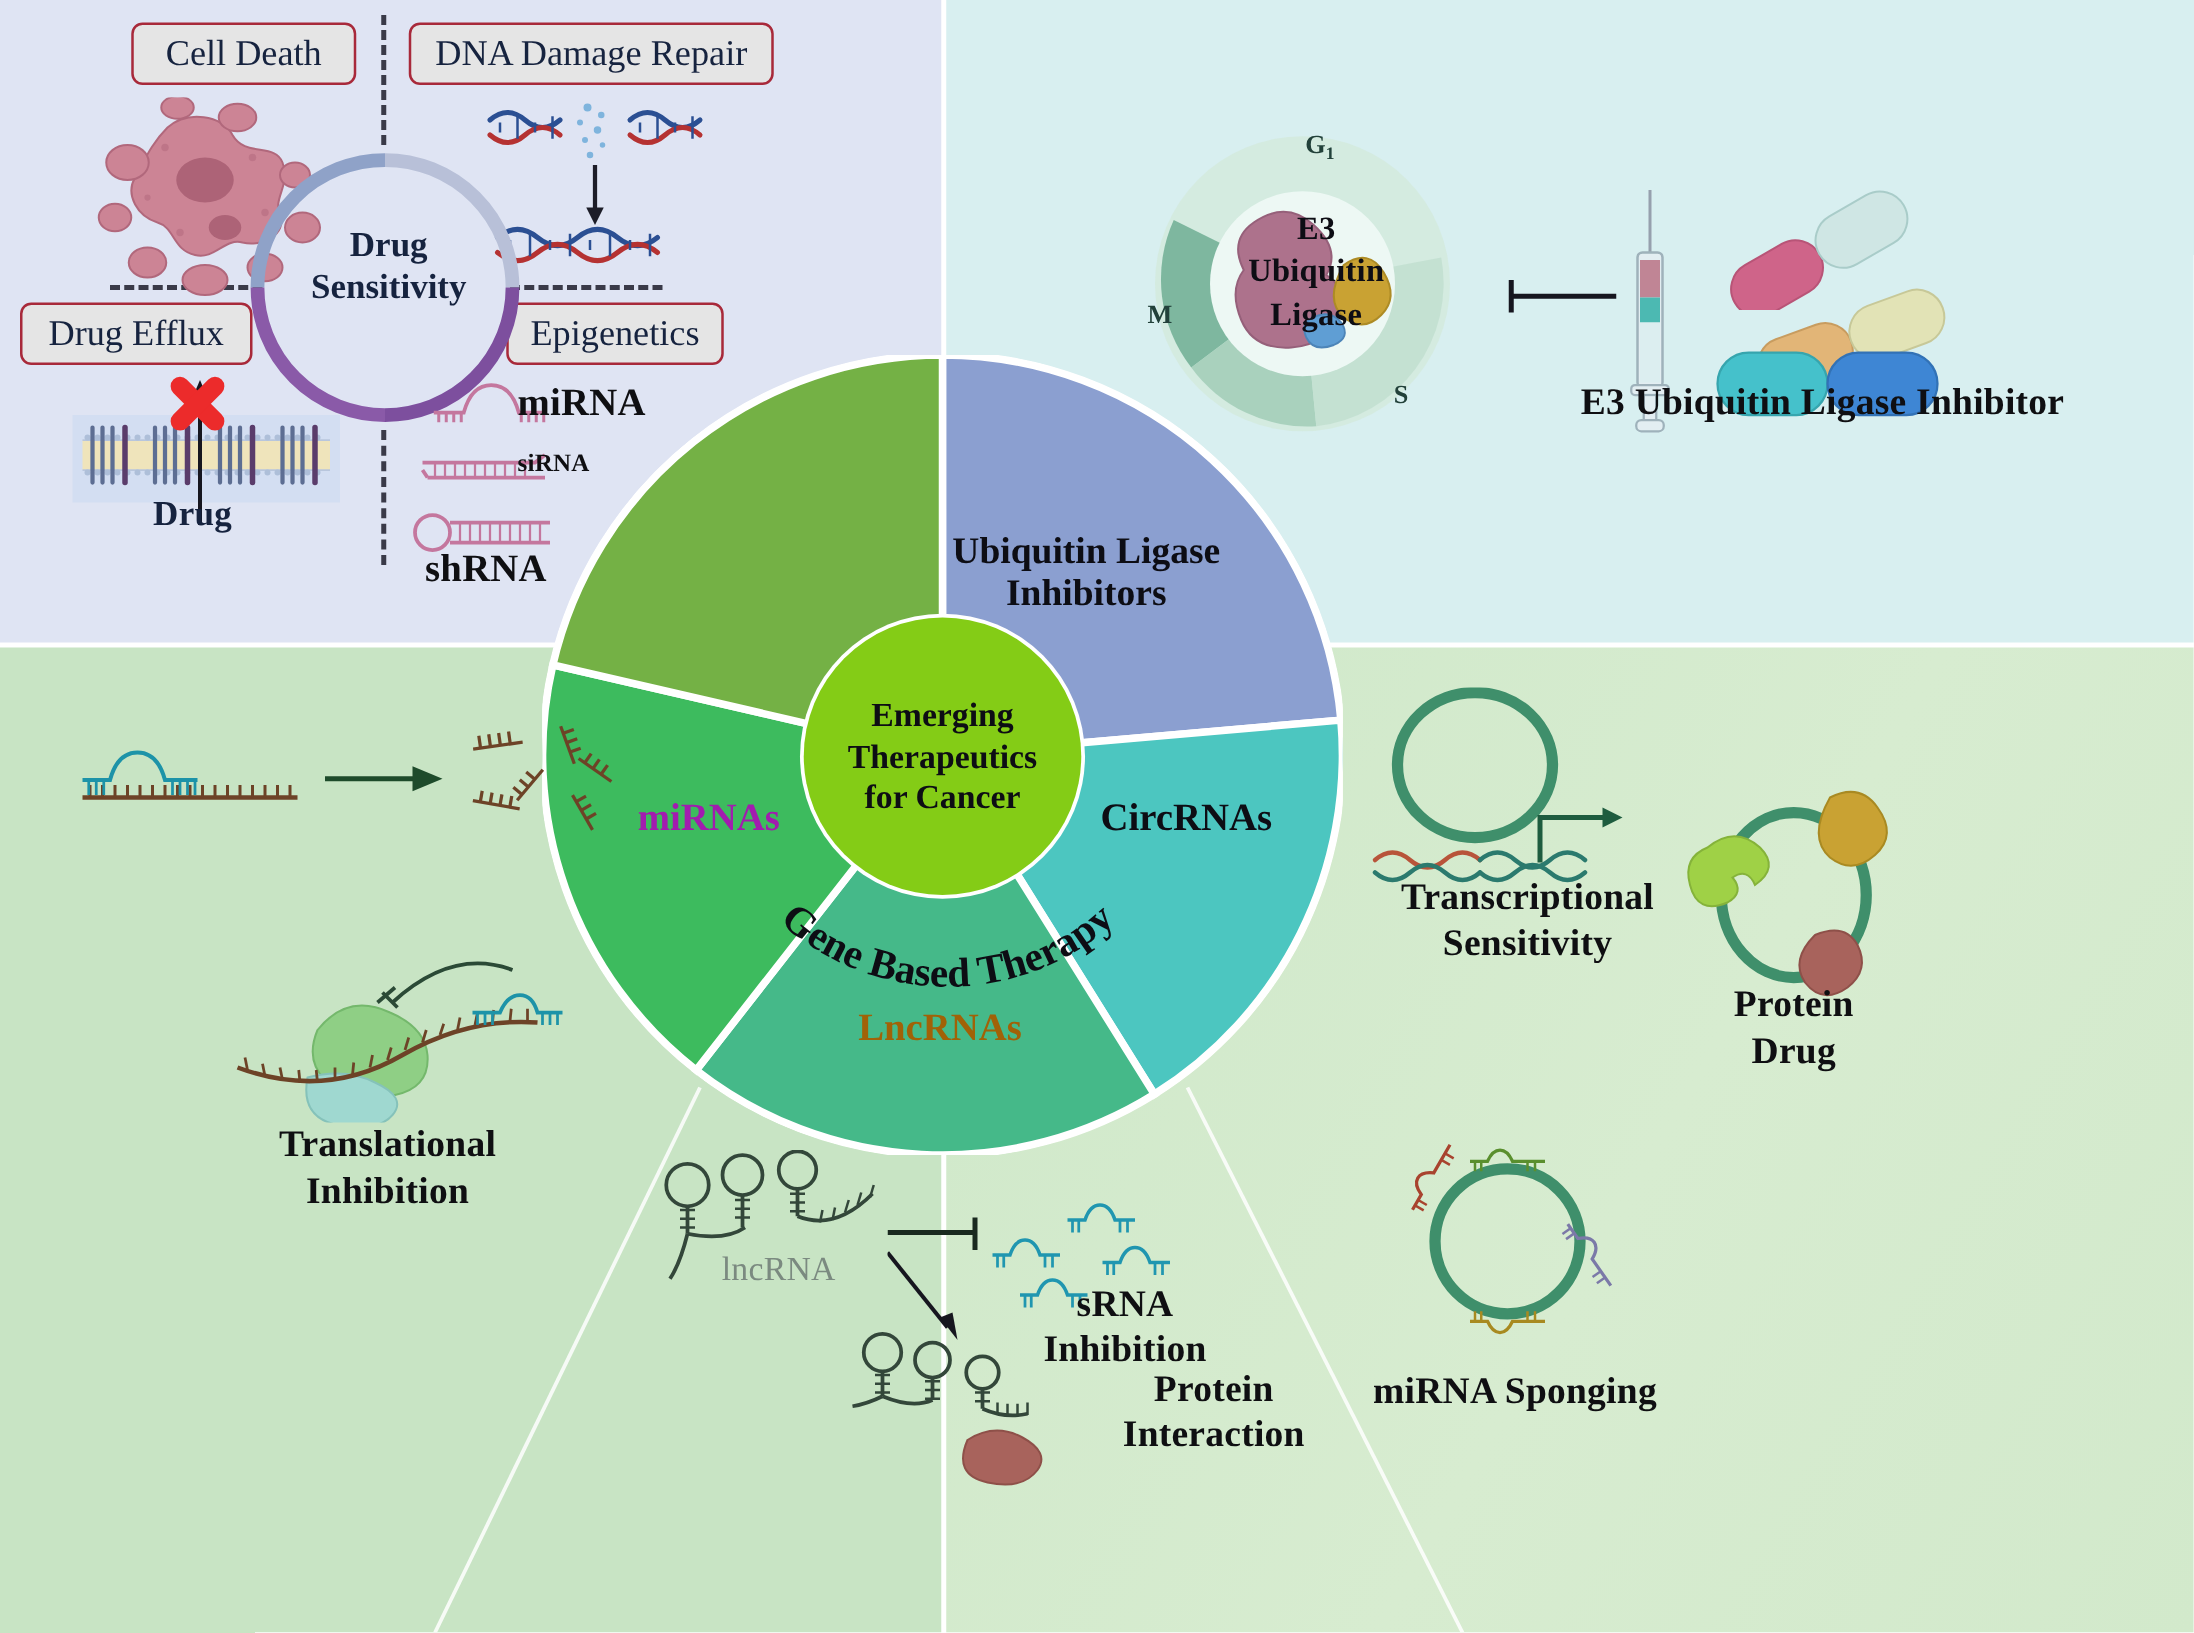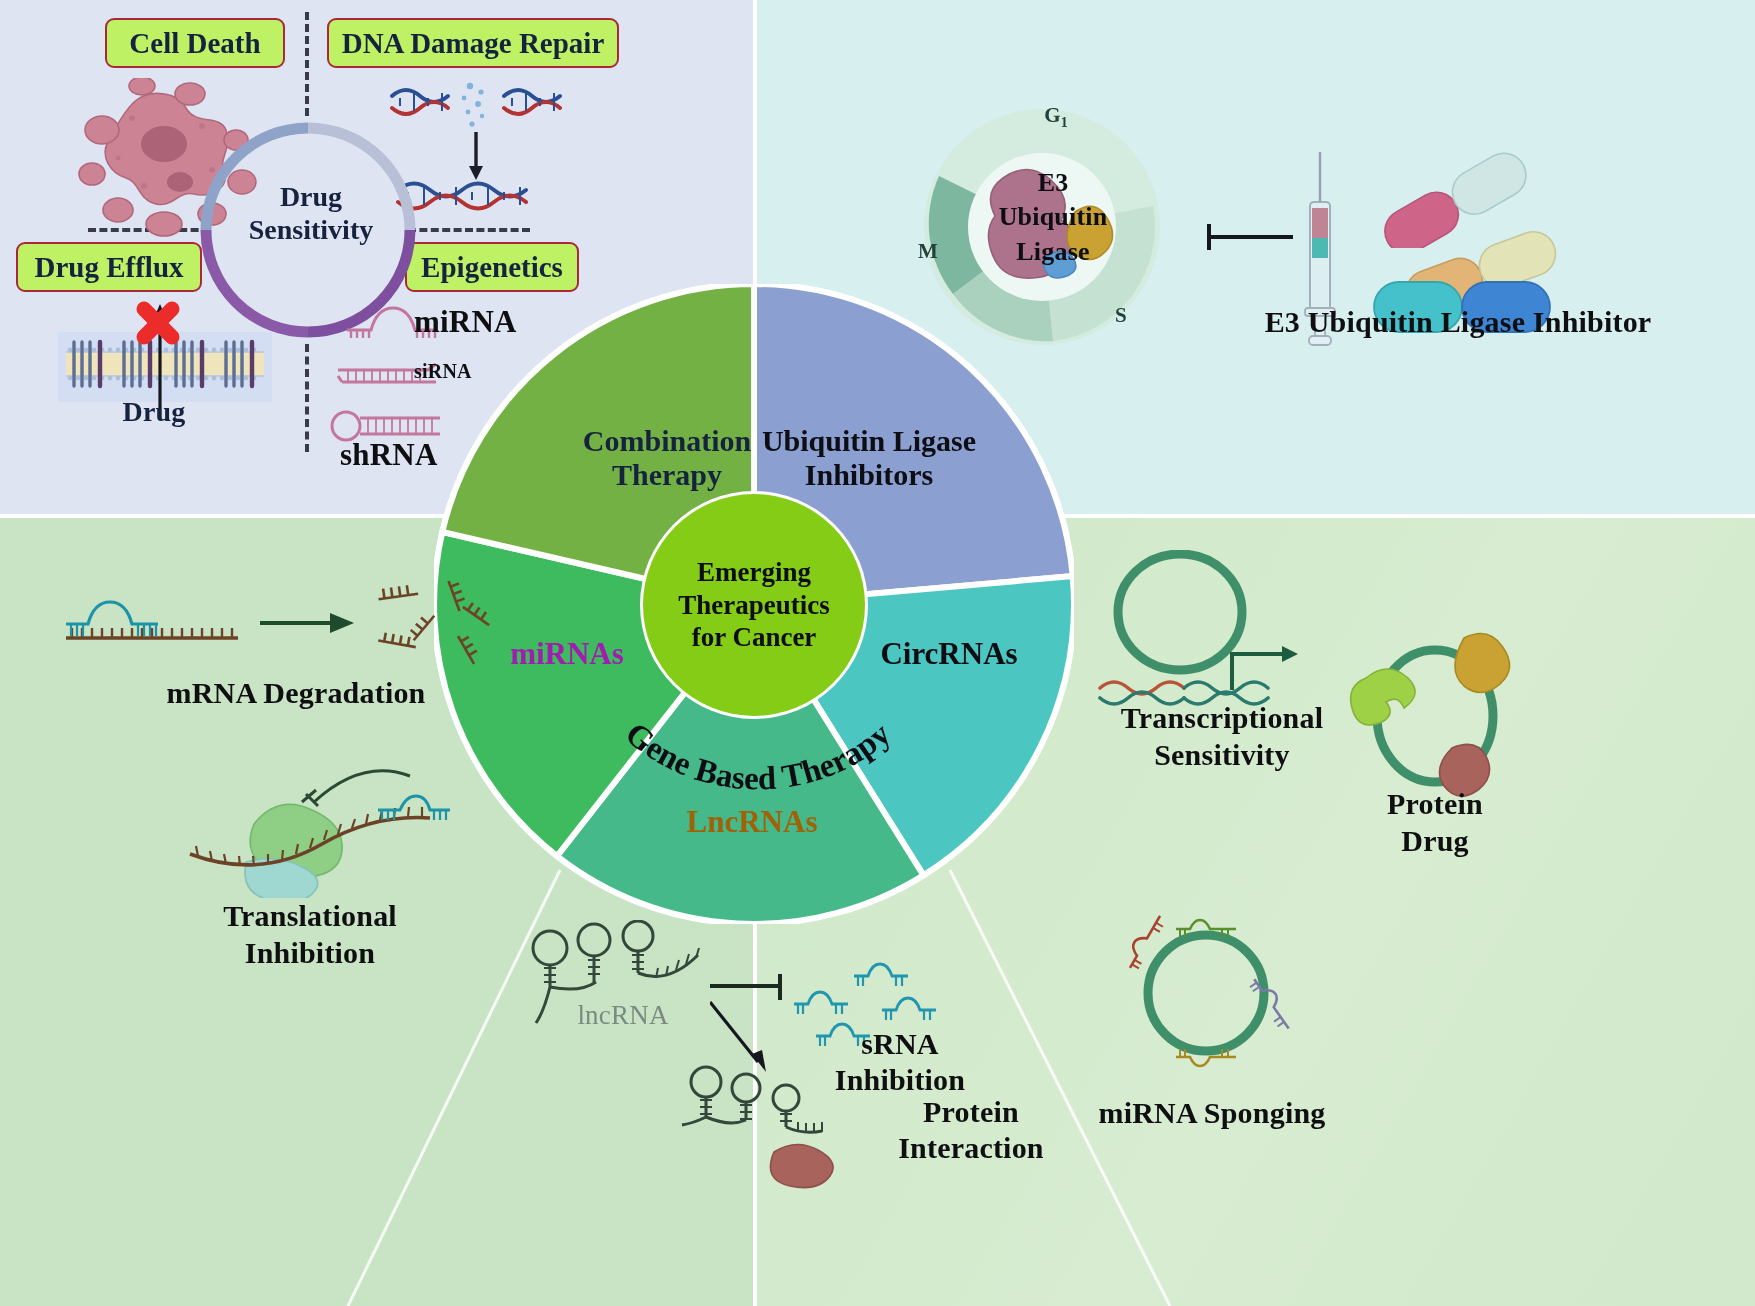--- a/index.html
+++ b/index.html
@@ -17,23 +17,23 @@
   #q-bl{left:0;top:518px;width:753px;height:788px;background:#c8e4c4;}
   #q-br{left:757px;top:518px;width:998px;height:788px;
         background:linear-gradient(120deg,#cfe8c9 0%,#d7ecd0 55%,#d2e9cb 100%);}
 
   
   .lbl{position:absolute;font-weight:bold;color:#0f0f12;text-align:center;
        line-height:1.12;letter-spacing:.2px;}
   .navy{color:#16233f;}
 
   
-  .tagbox{position:absolute;background:#bef264;border:2.5px solid #a8293a;
+  .tagbox{position:absolute;background:#e5e5e5;border:2.5px solid #a8293a;
           border-radius:9px;display:flex;align-items:center;justify-content:center;
-          font-weight:bold;color:#16233f;}
+          font-weight:normal;color:#16233f;}
 
   
   .dashv{position:absolute;border-left:4px dashed #3a3a48;}
   .dashh{position:absolute;border-top:4px dashed #3a3a48;}
 
   
   #pie{position:absolute;left:434px;top:284px;width:640px;height:640px;}
   .pietxt{position:absolute;font-weight:bold;color:#101018;text-align:center;
           line-height:1.12;}
   #hub{position:absolute;left:643px;top:494px;width:222px;height:222px;
@@ -414,24 +414,20 @@
     <circle cx="320" cy="320" r="104" fill="#eef3fb"></circle>
 
     <defs>
       <path id="arcpath" d="M150 404 A200 200 0 0 0 498 404" fill="none"></path>
     </defs>
     <text font-family="Liberation Serif, serif" font-size="33" font-weight="bold" fill="#0d0d14">
       <textPath href="#arcpath" startOffset="50%" text-anchor="middle">Gene Based Therapy</textPath>
     </text>
   </svg>
 
-  <div class="pietxt" style="left:552px;top:424px;width:230px;font-size:30px;color:#16233f;">
-    <div>Combination</div>
-    <div>Therapy</div>
-  </div>
   <div class="pietxt" style="left:748px;top:424px;width:242px;font-size:30px;color:#0d0d14;">
     <div>Ubiquitin Ligase</div>
     <div>Inhibitors</div>
   </div>
   <div class="pietxt" style="left:854px;top:637px;width:190px;font-size:31px;color:#0d0d14;">CircRNAs</div>
   <div class="pietxt" style="left:652px;top:805px;width:200px;font-size:31px;color:#a16207;">LncRNAs</div>
   <div class="pietxt" style="left:472px;top:637px;width:190px;font-size:31px;color:#a21caf;">miRNAs</div>
 
   <div id="hub">
     <span>
@@ -512,21 +508,20 @@
           <line x1="36" y1="64" x2="36" y2="55"></line>
         </g>
       <g transform="rotate(60 94 70)">
           <line x1="78" y1="70" x2="110" y2="70"></line>
         <line x1="84" y1="70" x2="84" y2="61"></line>
           <line x1="92" y1="70" x2="92" y2="61"></line>
         <line x1="100" y1="70" x2="100" y2="61"></line>
         </g>
     </g>
   </svg>
-  <div class="lbl" style="left:126px;top:676px;width:340px;font-size:30px;">mRNA Degradation</div>
 
   <svg style="position:absolute;left:160px;top:758px;" width="300" height="140" viewBox="0 0 300 140">
     <path d="M250 18 q-48 -18 -96 26" stroke="#2b4a36" stroke-width="3" fill="none"></path>
     <line x1="146" y1="36" x2="158" y2="48" stroke="#2b4a36" stroke-width="3"></line>
     <line x1="142" y1="44" x2="156" y2="32" stroke="#2b4a36" stroke-width="3"></line>
     <path d="M94 66 q24 -30 58 -14 q28 12 30 34 q2 26 -26 32 q-34 8 -56 -12 q-16 -16 -6 -40z" fill="#8fcf85" stroke="#74b86c" stroke-width="1.6"></path>
     <path d="M86 104 q30 -8 54 4 q26 12 14 26 q-12 14 -44 8 q-30 -6 -24 -38z" fill="#9fd8d0" stroke="#85c2ba" stroke-width="1.6"></path>
     <path d="M30 96 q70 26 132 -10 q52 -30 108 -26" stroke="#6d4327" stroke-width="3.6" fill="none"></path>
     <g stroke="#6d4327" stroke-width="2.2">
       <line x1="38" y1="98" x2="36" y2="88"></line>

